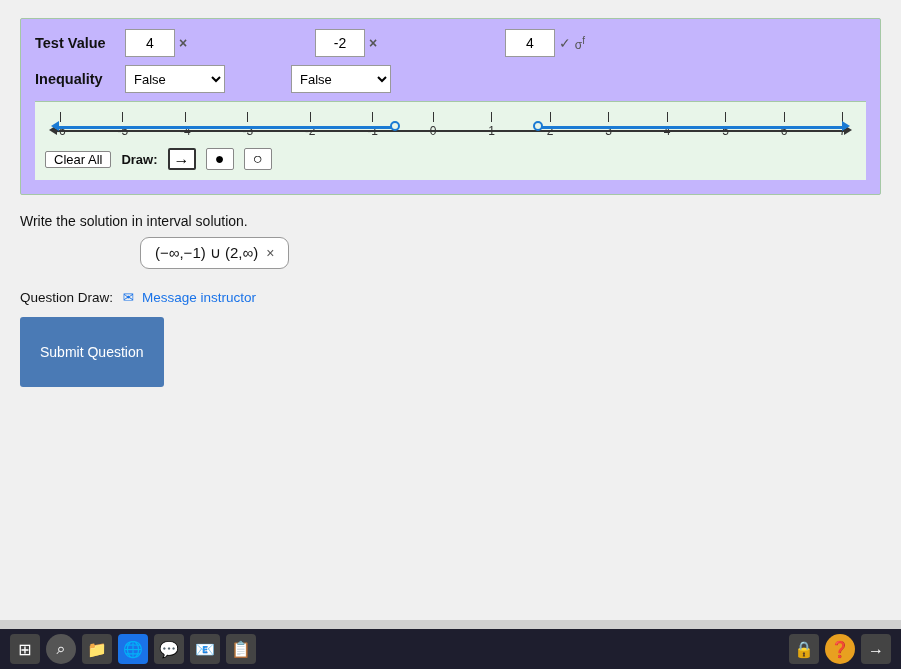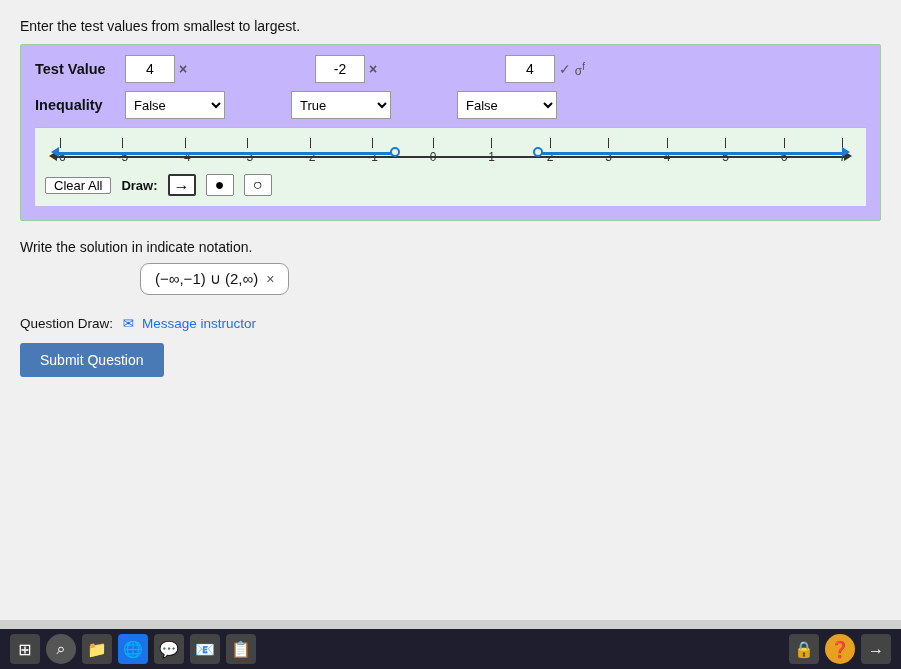--- a/index.html
+++ b/index.html
@@ -212,21 +212,21 @@
       color: #1a73e8;
       cursor: pointer;
       text-decoration: none;
     }
     .submit-btn {
       display: inline-block;
       margin-top: 12px;
       background: #4a7ab5;
       color: #fff;
       border: none;
-      padding: 9px 20px;
+      padding: 27px 20px;
       font-size: 14px;
       border-radius: 3px;
       cursor: pointer;
     }
     .taskbar {
       position: fixed;
       bottom: 0;
       left: 0;
       width: 901px;
       height: 40px;
@@ -247,21 +247,20 @@
       color: #fff;
       font-size: 16px;
       cursor: pointer;
     }
     .spacer { flex: 1; }
   </style>
 </head>
 <body>
 
 <div class="main-content">
-  <p class="sub-instruction">Enter the test values from smallest to largest.</p>
 
   <div class="green-panel table-section">
 
     <div class="table-row">
       <div class="table-label">Test Value</div>
       <div class="cell-group">
 
         <div class="test-value-cell">
           <input class="test-value-input" type="text" value="4" style="">
           <button class="x-btn">×</button>
@@ -284,26 +283,20 @@
       <div class="table-label">Inequality</div>
       <div class="cell-group">
 
         <div class="inequality-cell">
           <select class="inequality-select">
             <option>False</option>
             <option>True</option>
           </select>
         </div>
 
-        <div class="inequality-cell" style="margin-left:26px;">
-          <select class="inequality-select">
-            <option>True</option>
-            <option>False</option>
-          </select>
-        </div>
 
         <div class="inequality-cell" style="margin-left:26px;">
           <select class="inequality-select">
             <option>False</option>
             <option>True</option>
           </select>
         </div>
       </div>
     </div>
 
@@ -393,21 +386,21 @@
         <span class="draw-label">Draw:</span>
         <span class="draw-tool active">→</span>
         <span class="draw-tool">●</span>
         <span class="draw-tool">○</span>
       </div>
     </div>
   </div>
 
   
   <div class="solution-section">
-    <p class="solution-label">Write the solution in indicate notation.</p>
+    <p class="solution-label">Write the solution in interval solution.</p>
     <div class="solution-box">
       <span class="solution-text">(−∞,−1) ∪ (2,∞)</span>
       <span class="solution-x">×</span>
     </div>
   </div>
 
   
   <div class="help-section">
     <span>Question Draw:</span>
     <span style="margin-left:6px;color:#1a73e8;">✉</span>

